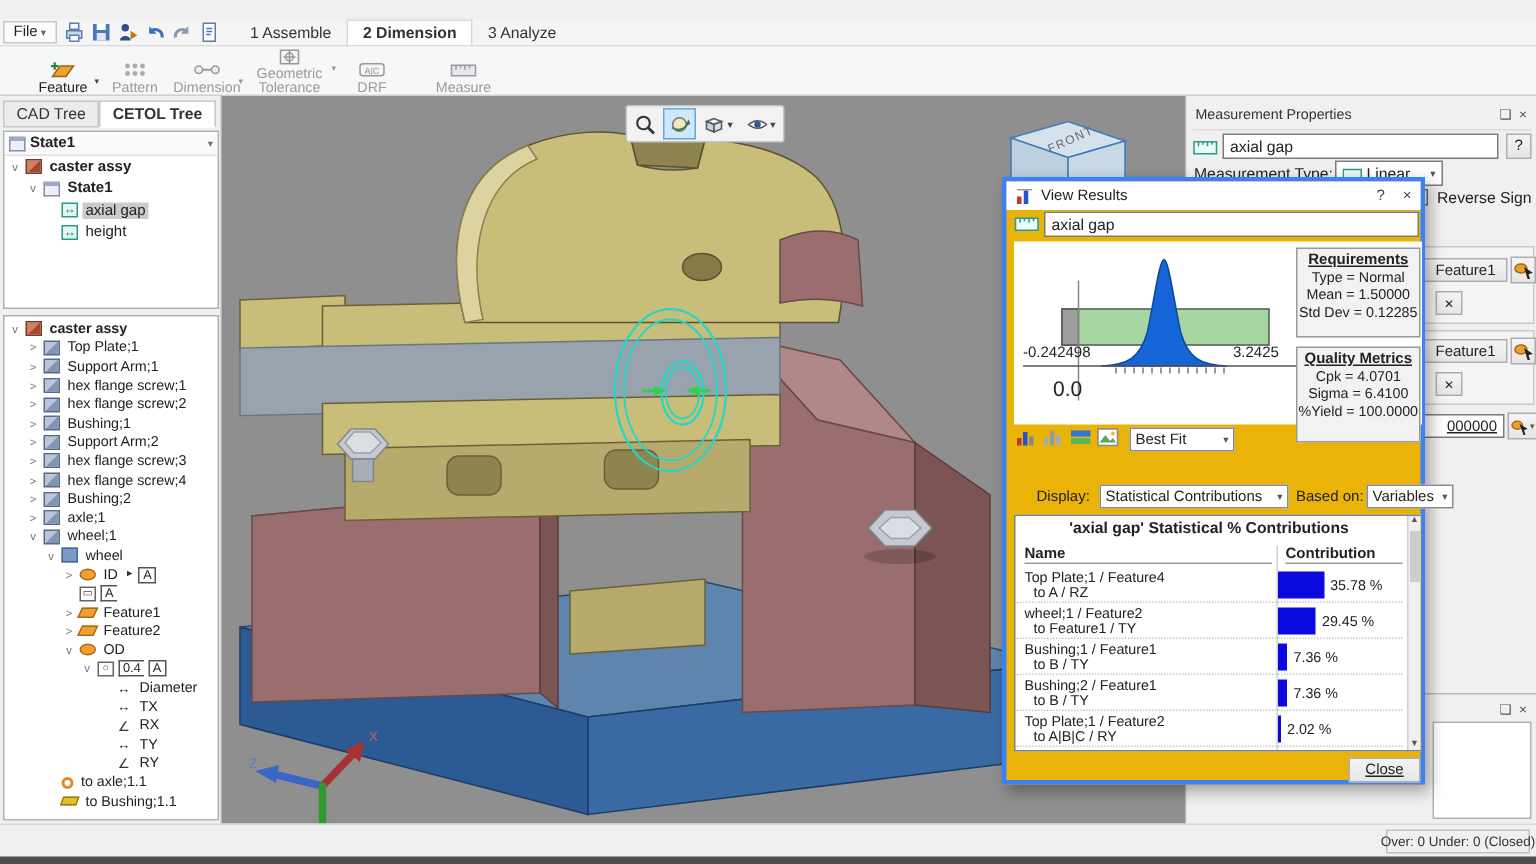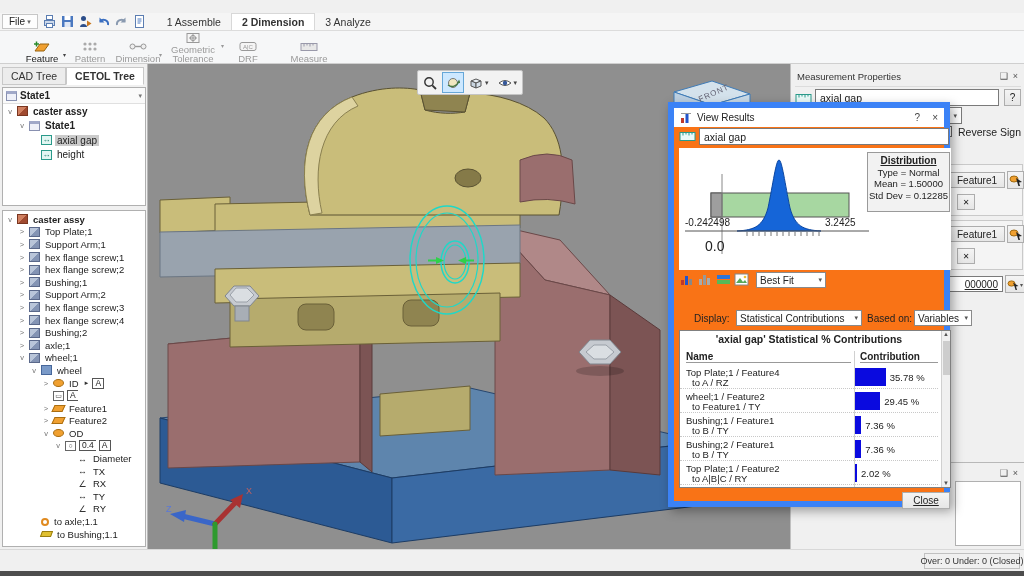--- a/index.html
+++ b/index.html
@@ -68,21 +68,21 @@
   .vbtn .caret{font-size:7px;color:#444;}
   
   #rightpanel{left:790px;top:64px;width:234px;height:494px;background:#f0f0f0;border-left:1px solid #c0c0c0;}
   .phead{position:absolute;display:flex;align-items:center;width:100%;padding:0 6px;height:16px;font-size:9.5px;color:#333;}
   .phead .picons{margin-left:auto;display:flex;gap:5px;color:#555;font-size:9px;}
   .field{border:1px solid #7a7a7a;background:#fff;display:flex;align-items:center;padding:0 4px;font-size:10.5px;}
   .btn{border:1px solid #adadad;background:linear-gradient(#f4f4f4,#e6e6e6);display:flex;align-items:center;justify-content:center;font-size:10px;}
   .gbox{border:1px solid #c9c9c9;background:#f4f4f4;}
   .cbox{width:11px;height:11px;border:1px solid #666;background:#fff;}
   
-  #dialog{left:668px;top:102px;width:282px;height:405px;background:#f97316;border:6px solid #3b82f6;box-shadow:3px 4px 10px rgba(0,0,0,.35);}
+  #dialog{left:668px;top:118px;width:282px;height:405px;background:#eab308;border:3px solid #3b82f6;box-shadow:3px 4px 10px rgba(0,0,0,.35);}
   #dlg-titlebar{position:absolute;left:0;top:0;width:100%;height:19px;background:#fff;display:flex;align-items:center;padding:0 6px;gap:5px;font-size:10px;}
   #dlg-titlebar .dctl{margin-left:auto;display:flex;gap:12px;color:#444;font-size:10px;}
   .dlg-abs{position:absolute;}
   #chartwhite{left:5px;top:40px;width:272px;height:122px;background:#fff;}
   .sidebox{position:absolute;left:193px;width:83px;background:#f2f2f2;border:1px solid #9a9a9a;text-align:center;font-size:9.5px;padding-top:2px;}
   .sidebox .h{font-weight:bold;text-decoration:underline;font-size:10px;}
   .sidebox div{line-height:11.5px;}
   .dtabs{display:flex;position:absolute;left:5px;top:184px;height:16px;border-bottom:1px solid #b8b8b8;width:272px;}
   .dtab{padding:0 5px;display:flex;align-items:center;font-size:10px;border:1px solid #b8b8b8;border-left:none;background:#ececec;color:#333;}
   .dtab:first-child{border-left:1px solid #b8b8b8;}
@@ -605,24 +605,30 @@
         <line x1="43" y1="26" x2="43" y2="106" stroke="#888"></line>
         <path d="M58,83 C76,82 84,78 89,60 C94,36 97,12 100,12 C103,12 106,36 111,60 C116,78 124,82 142,83 Z" fill="#1565d8" stroke="#0d47a1"></path>
         <line x1="6" y1="83" x2="190" y2="83" stroke="#555"></line>
         <path d="M68 84v4M74 84v4M80 84v4M86 84v4M92 84v4M98 84v4M104 84v4M110 84v4M116 84v4M122 84v4M128 84v4M134 84v4M140 84v4" stroke="#777"></path>
       </svg>
       <span class="abs" style="left:6px;top:69px;font-size:10px;">-0.242498</span>
       <span class="abs" style="left:146px;top:69px;font-size:10px;">3.2425</span>
       <span class="abs" style="left:26px;top:90px;font-size:14px;">0.0</span>
     </div>
     <div class="sidebox" style="top:44px;height:60px;">
-      <div class="h">Distribution</div>
+      <div class="h">Requirements</div>
       <div>Type = Normal</div>
       <div>Mean = 1.50000</div>
       <div>Std Dev = 0.12285</div>
+    </div>
+    <div class="sidebox" style="top:110px;height:64px;">
+      <div class="h">Quality Metrics</div>
+      <div>Cpk = 4.0701</div>
+      <div>Sigma = 6.4100</div>
+      <div>%Yield = 100.0000</div>
     </div>
 
     <div class="dlg-abs" style="left:6px;top:164px;display:flex;gap:3px;align-items:center;">
       <span><svg width="15" height="13">
             <rect x="1" y="7" width="3" height="5" fill="#c0392b"></rect>
             <rect x="5" y="3" width="3" height="9" fill="#2255cc"></rect>
             <rect x="9" y="6" width="3" height="6" fill="#888"></rect>
           </svg></span>
       <span><svg width="15" height="13">
             <rect x="1" y="6" width="3" height="6" fill="#aaa"></rect>

